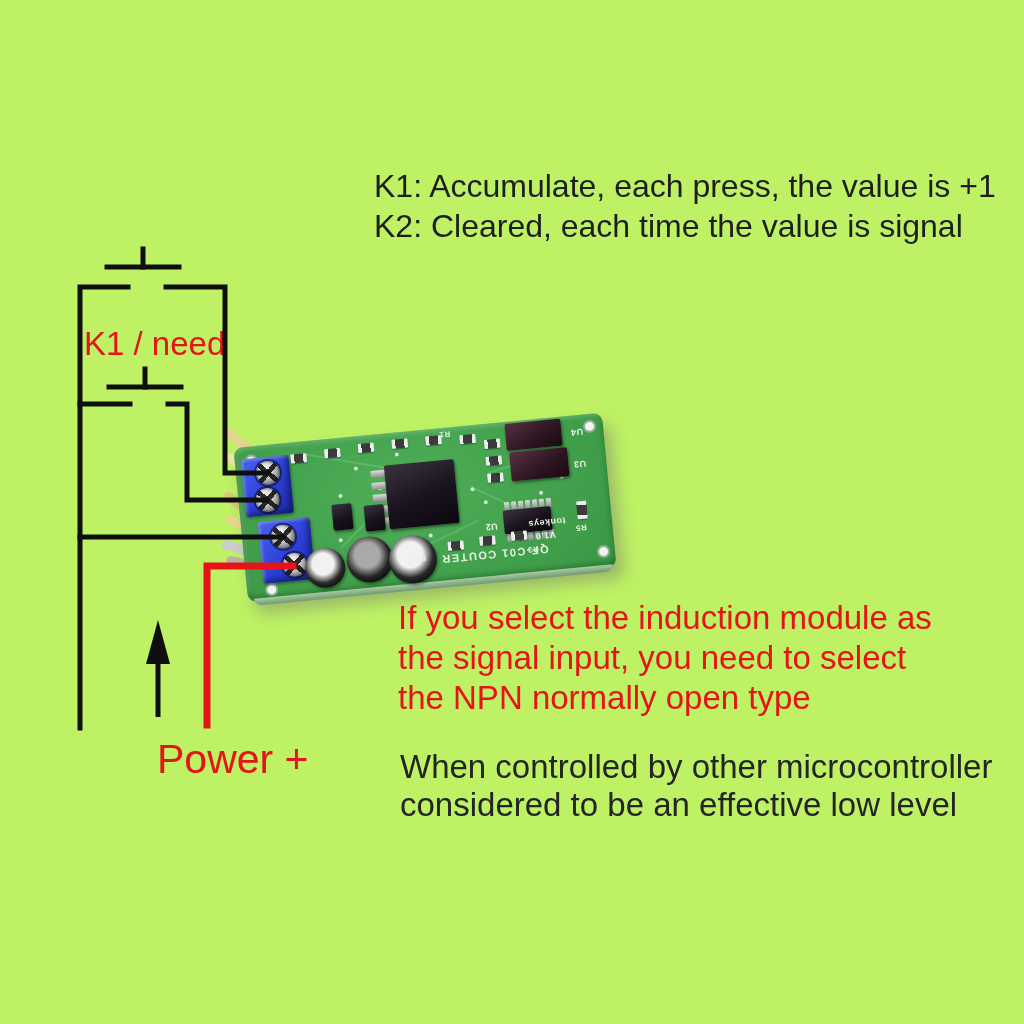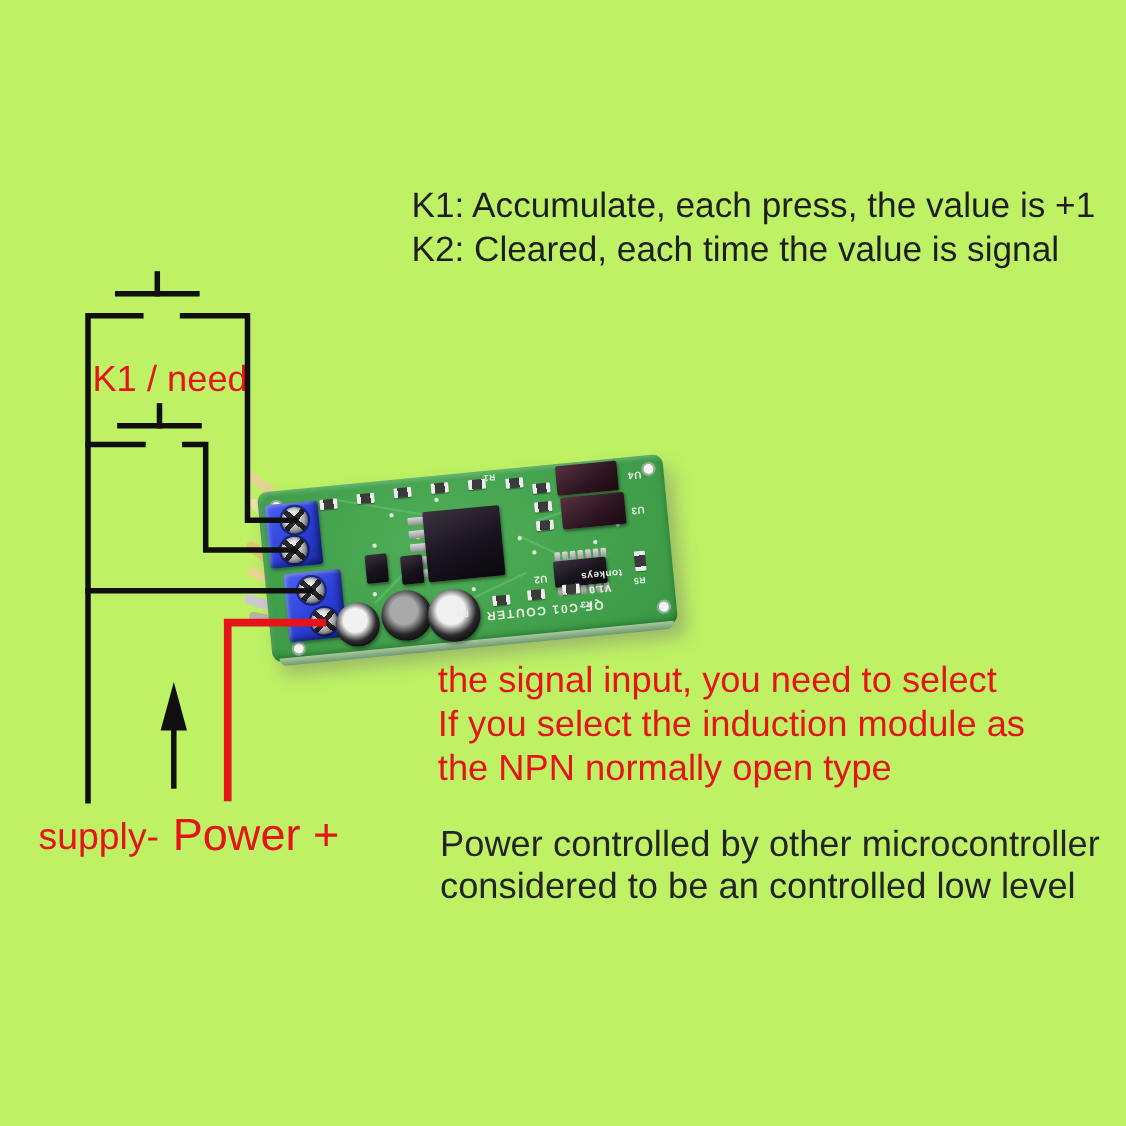--- a/index.html
+++ b/index.html
@@ -68,32 +68,31 @@
 <div class="canvas">
 
   <div class="txt top-instructions">
     <div>K1: Accumulate, each press, the value is +1</div>
     <div>K2: Cleared, each time the value is signal</div>
   </div>
 
   <div class="txt lbl-red k1-label">K1 / need</div>
 
   <div class="txt note-red">
+    <div>If you select the induction module as</div>
     <div>the signal input, you need to select</div>
-    <div>If you select the induction module as</div>
     <div>the NPN normally open type</div>
   </div>
 
   <div class="txt note-black">
-    <div>Power controlled by other microcontroller</div>
-    <div>considered to be an controlled low level</div>
+    <div>When controlled by other microcontroller</div>
+    <div>considered to be an effective low level</div>
   </div>
 
   <div class="txt lbl-red power-neg">
-    <div>supply-</div>
   </div>
   <div class="txt lbl-red power-pos">Power +</div>
 
   <div class="hwire" style="left:220px;top:436px;width:36px;height:9px;background:#e3d491;transform:rotate(38deg);"></div>
   <div class="hwire" style="left:223px;top:462px;width:30px;height:8px;background:#efe3ab;transform:rotate(50deg);"></div>
   <div class="hwire" style="left:221px;top:500px;width:38px;height:10px;background:#dcc773;transform:rotate(35deg);"></div>
   <div class="hwire" style="left:224px;top:521px;width:34px;height:9px;background:#e8d88f;transform:rotate(28deg);"></div>
   <div class="hwire" style="left:221px;top:545px;width:40px;height:9px;background:#cccccc;transform:rotate(18deg);"></div>
   <div class="hwire" style="left:226px;top:559px;width:36px;height:9px;background:#b9b2a8;transform:rotate(12deg);"></div>
 

